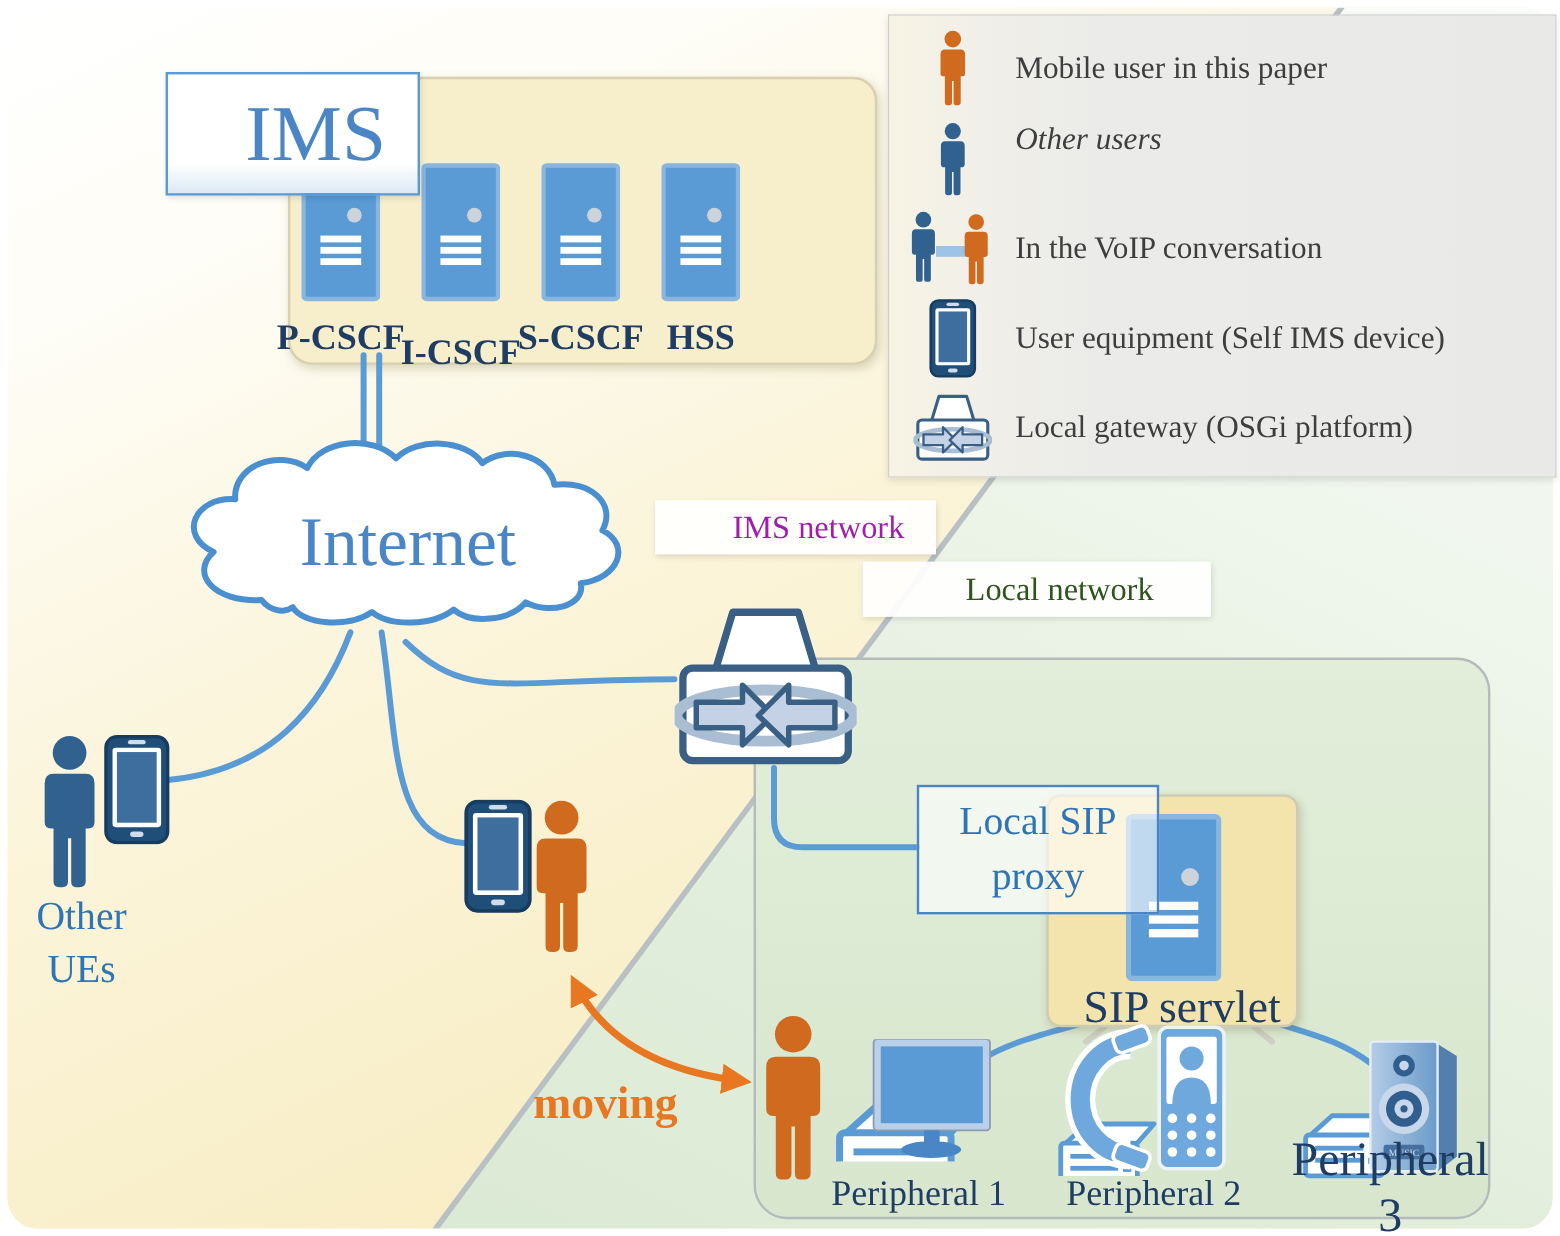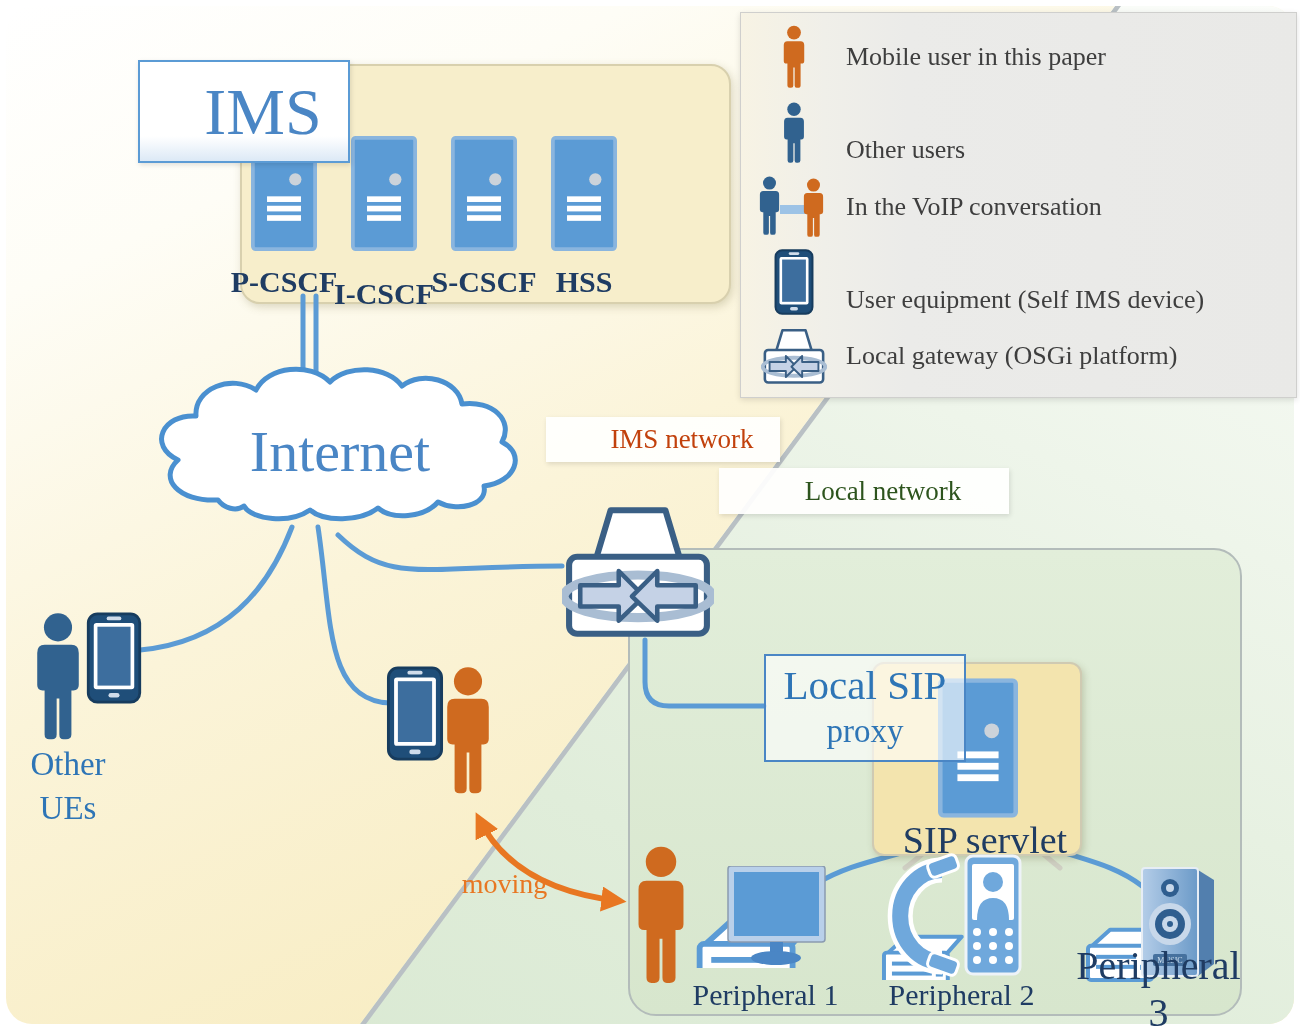--- a/index.html
+++ b/index.html
@@ -130,41 +130,41 @@
     <path fill="#ffffff" stroke="#4a90d0" stroke-width="5" stroke-linejoin="round" d="M78,142
       C38,144 18,120 38,102 C8,88 22,56 56,58 C54,30 92,16 116,32
       C128,8 170,4 190,24 C208,6 248,8 262,28 C282,12 318,22 322,46
       C352,42 374,62 362,84 C386,96 376,124 344,128 C348,148 316,154 298,144
       C284,160 252,162 238,150 C220,164 184,164 170,152 C150,166 112,162 104,148
       C96,154 84,150 78,142 Z"></path>
   </svg>
   <div class="abs ctr" style="left:190px;top:418px;width:300px;font-size:58px;color:#4a86c5;z-index:3;">Internet</div>
 
   <div class="abs whitelabel" style="left:546px;top:417px;width:196px;height:45px;z-index:3;">
-    <span style="font-size:27px;color:#c2410c;">IMS network</span>
+    <span style="font-size:27px;color:#a21caf;">IMS network</span>
   </div>
   <div class="abs whitelabel" style="left:719px;top:468px;width:252px;height:46px;z-index:3;">
     <span style="font-size:27px;color:#2d541d;">Local network</span>
   </div>
 
   <svg class="abs" style="left:562px;top:498px;z-index:3;" width="152" height="146">
       <use href="#sym-gateway"></use>
     </svg>
 
 
   <div class="abs" style="left:872px;top:662px;width:206px;height:190px;border-radius:12px;background:#f3e4ae;
               border:2px solid #cfcab2;box-shadow:2px 3px 7px rgba(100,95,50,.25);z-index:2;"></div>
   <svg class="abs" style="left:938px;top:678px;z-index:3;" width="80" height="140" viewBox="0 0 70 122">
       <use href="#sym-server"></use>
     </svg>
 
   <div class="abs" style="left:764px;top:654px;width:198px;height:104px;background:rgba(255,255,255,.62);
               border:2.5px solid #4a86c5;z-index:4;display:flex;flex-direction:column;
               align-items:center;justify-content:center;line-height:46px;">
-    <span class="blue-t" style="font-size:41px;">Local SIP</span>
+    <span class="blue-t" style="font-size:33px;">Local SIP</span>
     <span class="blue-t" style="font-size:33px;">proxy</span>
   </div>
   <div class="abs ctr navy" style="left:890px;top:818px;width:190px;font-size:38px;z-index:4;">SIP servlet</div>
 
   <svg class="abs" style="left:688px;top:866px;z-index:3;" width="138" height="102" viewBox="0 0 138 102">
     <use href="#sym-basebox" x="0" y="40"></use>
     <g transform="translate(40,0)">
       <rect x="0" y="0" width="97" height="76" rx="3" fill="#b9d0ea" stroke="#8a9bb0" stroke-width="1.5"></rect>
       <rect x="6" y="6" width="85" height="64" fill="#5b9bd5"></rect>
       <rect x="42" y="76" width="13" height="10" fill="#4a86c5"></rect>
@@ -237,35 +237,35 @@
       <use href="#sym-phone"></use>
     </svg>
 
   <svg class="abs" style="left:622px;top:843px;color:#cf6a1f;z-index:3;" width="78" height="145">
       <use href="#sym-person"></use>
     </svg>
 
   <svg class="abs" style="left:455px;top:795px;z-index:3;" width="180" height="118" viewBox="0 0 180 118">
     <path d="M24,24 C48,72 95,98 164,106" fill="none" stroke="#e87722" stroke-width="6" marker-start="url(#ah)" marker-end="url(#ah)"></path>
   </svg>
-  <div class="abs ctr" style="left:432px;top:868px;width:145px;font-size:28px;color:#e87722;z-index:3;">moving</div>
+  <div class="abs ctr" style="left:432px;top:898px;width:145px;font-size:38px;color:#e87722;z-index:3;font-weight:bold;">moving</div>
 
   <div class="abs" style="left:740px;top:12px;width:557px;height:386px;z-index:5;border:1px solid #cfcfcd;
               background:linear-gradient(90deg,#f7f3e4 0%,#f0efe9 15%,#ebebe9 30%,#e9e9e7 100%);
               box-shadow:0 2px 6px rgba(0,0,0,.12);
               display:flex;flex-direction:column;justify-content:space-around;padding:6px 0;box-sizing:border-box;">
     <div style="display:flex;align-items:center;">
       <div class="ctr" style="width:105px;">
         <svg width="42" height="66" style="color:#cf6a1f">
             <use href="#sym-person" width="42" height="66"></use>
           </svg>
         </div>
       <span style="font-size:26px;color:#3e3e3e;">Mobile user in this paper</span>
     </div>
-    <div style="display:flex;align-items:flex-end;">
+    <div style="display:flex;align-items:flex-start;font-style:italic;">
       <div class="ctr" style="width:105px;">
         <svg width="40" height="64" style="color:#31628f">
             <use href="#sym-person" width="40" height="64"></use>
           </svg>
         </div>
       <span style="font-size:26px;color:#3e3e3e;">Other users</span>
     </div>
     <div style="display:flex;align-items:center;text-align:right;">
       <div class="ctr" style="width:105px;">
         <svg width="80" height="64" viewBox="0 0 80 64">
@@ -273,21 +273,21 @@
           <g style="color:#31628f">
               <use href="#sym-person" width="31" height="62"></use>
             </g>
           <g style="color:#cf6a1f">
               <use href="#sym-person" x="44" y="2" width="31" height="62"></use>
             </g>
         </svg>
         </div>
       <span style="font-size:26px;color:#3e3e3e;">In the VoIP conversation</span>
     </div>
-    <div style="display:flex;align-items:flex-end;">
+    <div style="display:flex;align-items:center;">
       <div class="ctr" style="width:105px;">
         <svg width="40" height="66">
             <use href="#sym-phone" width="40" height="66"></use>
           </svg>
         </div>
       <span style="font-size:26px;color:#3e3e3e;">User equipment (Self IMS device)</span>
     </div>
     <div style="display:flex;align-items:center;">
       <div class="ctr" style="width:105px;">
         <svg width="66" height="60">

